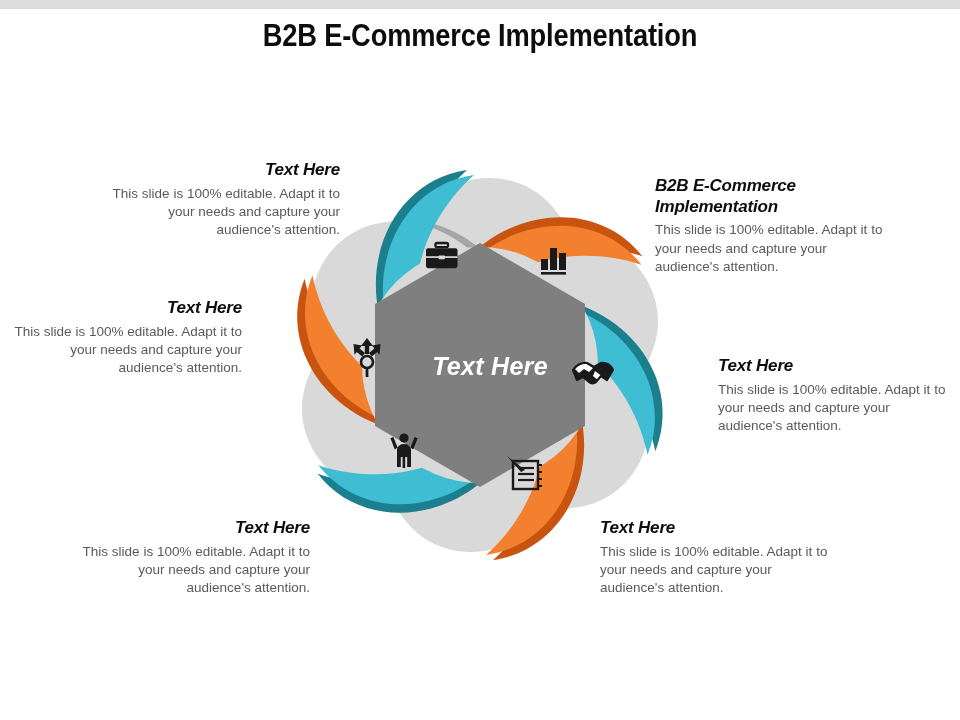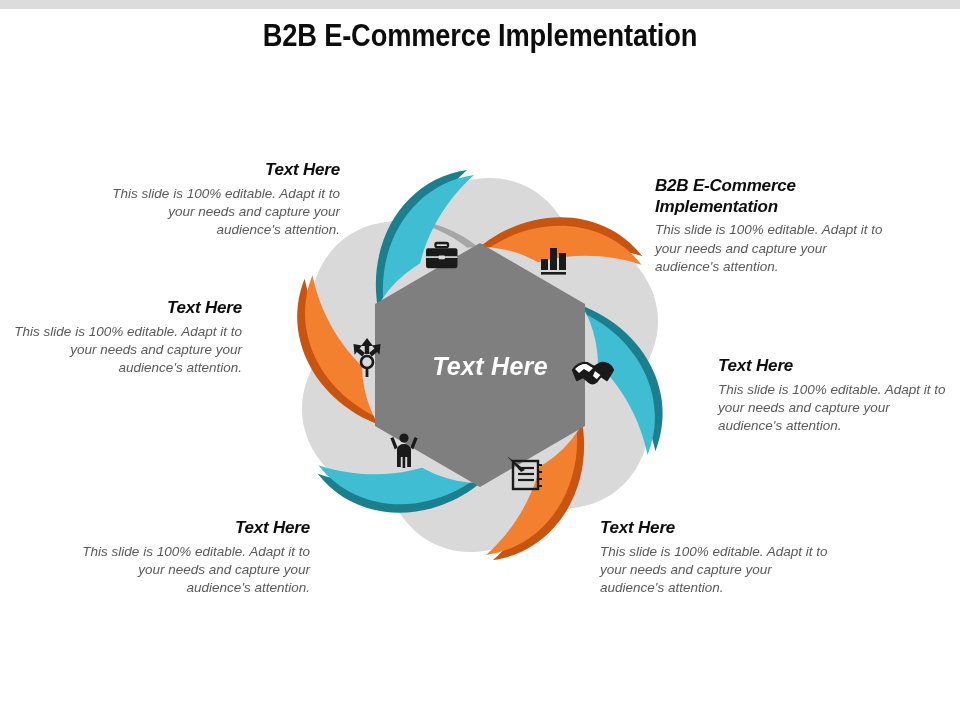--- a/index.html
+++ b/index.html
@@ -67,21 +67,20 @@
     font-size: 17px;
     font-weight: bold;
     font-style: italic;
     color: #0d0d0d;
     line-height: 1.22;
     margin-bottom: 4px;
     letter-spacing: -0.2px;
   }
   .callout .c-body {
     font-size: 13.5px;
-    font-style: italic;
     color: #5a5a5a;
     line-height: 1.35;
   }
   .callout.align-right { text-align: right; }
   .callout.align-left  { text-align: left; }
 
   
   #callout-0 { left: 110px; top: 160px; }   
   #callout-1 { left: 655px; top: 176px; }   
   #callout-2 { left: 12px;  top: 298px; }   

